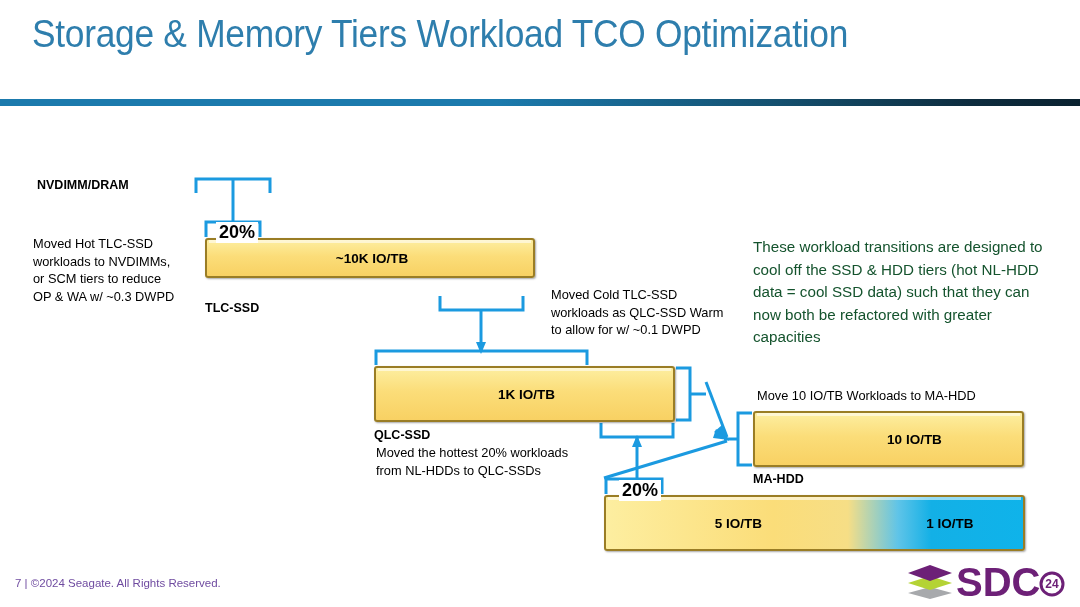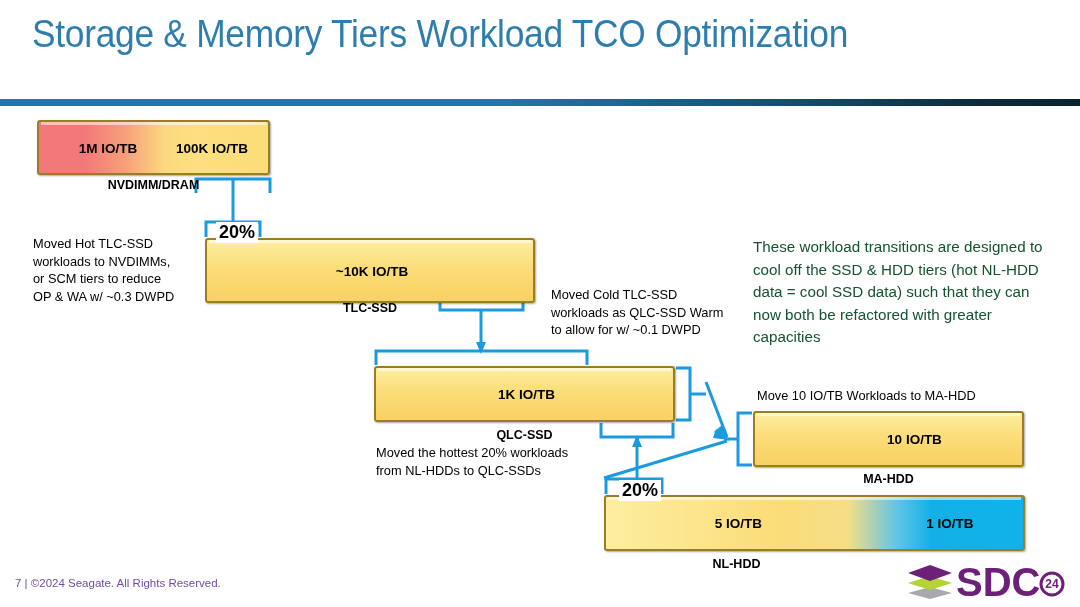--- a/index.html
+++ b/index.html
@@ -34,27 +34,27 @@
     position:absolute;top:50%;transform:translateY(-50%);
     font-size:13.5px;font-weight:bold;color:#000;
     white-space:nowrap;text-align:center;
   }
   .box::after{ 
     content:"";position:absolute;left:2px;right:2px;top:0;height:3px;
     background:rgba(255,255,255,.55);pointer-events:none;
   }
   .tierlabel{
     position:absolute;font-size:12.5px;font-weight:bold;color:#000;
-    white-space:nowrap;text-align:center;
+    white-space:nowrap;text-align:left;
   }
 
   
   #box-nvdimm{left:37px;top:120px;width:233px;height:55px;
     background:linear-gradient(to right,#f3787a 0%,#f3787a 20%,#f7a07c 38%,#fbd97f 55%,#fce07f 70%,#fbdd79 100%);}
-  #box-tlc{left:205px;top:238px;width:330px;height:65px;
+  #box-tlc{left:205px;top:238px;width:330px;height:40px;
     background:linear-gradient(to bottom,#fdeea0 0%,#fbdd79 45%,#f8d163 100%);}
   #box-qlc{left:374px;top:366px;width:301px;height:56px;
     background:linear-gradient(to bottom,#fdeea0 0%,#fbdd79 45%,#f8d163 100%);}
   #box-mahdd{left:753px;top:411px;width:271px;height:56px;
     background:linear-gradient(to bottom,#fdeea0 0%,#fbdd79 45%,#f8d163 100%);}
   #box-nlhdd{left:604px;top:495px;width:421px;height:56px;
     background:linear-gradient(to right,#fdeea0 0%,#fbdd79 40%,#f6de86 58%,#5fc4e8 70%,#13b0e6 78%,#0fb3ea 100%);}
 
   
   .note{
@@ -124,24 +124,20 @@
       <polygon points="481,354 476,342 486,342"></polygon>
 
       <polygon points="637,435 632,447 642,447"></polygon>
 
       <polygon points="729,441 714,432 722,425"></polygon>
 
       <polygon points="729,440 713,438 716,429"></polygon>
     </g>
   </svg>
 
-  <div class="box" id="box-nvdimm">
-    <span class="val" style="left:14px;width:110px;">1M IO/TB</span>
-    <span class="val" style="left:118px;width:110px;">100K IO/TB</span>
-  </div>
   <div class="tierlabel" style="left:37px;top:178px;width:233px;">NVDIMM/DRAM</div>
 
   <div class="box" id="box-tlc">
     <span class="val" style="left:0;width:330px;">~10K IO/TB</span>
   </div>
   <div class="tierlabel" style="left:205px;top:301px;width:330px;">TLC-SSD</div>
 
   <div class="box" id="box-qlc">
     <span class="val" style="left:0;width:301px;">1K IO/TB</span>
   </div>
@@ -149,21 +145,20 @@
 
   <div class="box" id="box-mahdd">
     <span class="val" style="left:0;width:319px;">10 IO/TB</span>
   </div>
   <div class="tierlabel" style="left:753px;top:472px;width:271px;">MA-HDD</div>
 
   <div class="box" id="box-nlhdd">
     <span class="val" style="left:0;width:265px;">5 IO/TB</span>
     <span class="val" style="left:270px;width:148px;">1 IO/TB</span>
   </div>
-  <div class="tierlabel" style="left:604px;top:557px;width:265px;">NL-HDD</div>
 
   <div class="pct" style="left:216px;top:222px;">20%</div>
   <div class="pct" style="left:619px;top:480px;">20%</div>
 
   <div class="note" style="left:33px;top:235px;width:175px;white-space:pre-line;">Moved Hot TLC-SSD
 workloads to NVDIMMs,
 or SCM tiers to reduce
 OP &amp; WA w/ ~0.3 DWPD</div>
 
   <div class="note" style="left:551px;top:286px;width:215px;white-space:pre-line;">Moved Cold TLC-SSD

